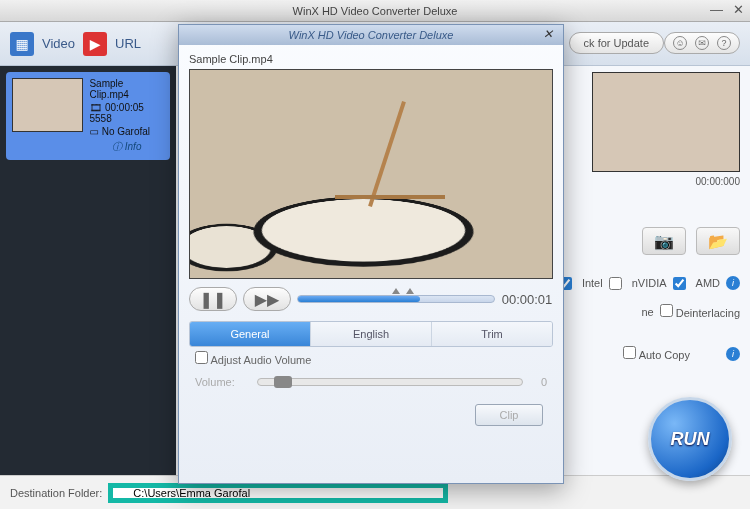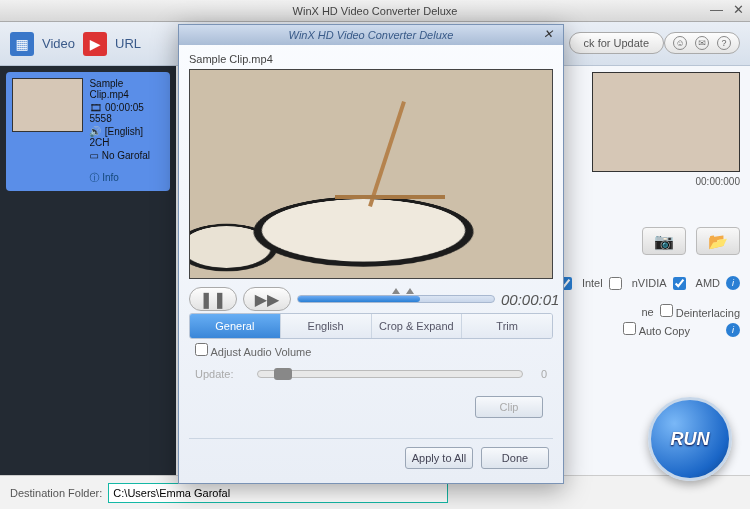--- a/index.html
+++ b/index.html
@@ -14,61 +14,61 @@
 .toolbar .vicon { width:24px; height:24px; background:#3a77c9; border-radius:3px; display:flex; align-items:center; justify-content:center; color:#fff; font-size:14px; }
 .updatebtn { position:absolute; right:86px; top:10px; height:22px; border:1px solid #aaa; border-radius:11px; padding:0 14px; font-size:11px; background:linear-gradient(#fdfdfd,#e5e5e5); color:#555; display:flex; align-items:center; }
 .iconbtns { position:absolute; right:10px; top:10px; height:22px; border:1px solid #aaa; border-radius:11px; background:linear-gradient(#fdfdfd,#e5e5e5); display:flex; align-items:center; padding:0 8px; gap:8px; }
 .iconbtns span { width:14px; height:14px; border:1px solid #888; border-radius:50%; font-size:9px; display:flex; align-items:center; justify-content:center; color:#666; }
 
 .body { display:flex; height:calc(509px - 22px - 44px - 34px); }
 .sidebar { width:176px; background:#232a33; padding:6px; }
 .clip-card { background:#5a8ee8; border-radius:4px; padding:6px; display:flex; gap:6px; font-size:10px; color:#111; }
 .clip-card .thumb { width:76px; height:54px; background:#d6c7b6; border:1px solid #333; }
 .clip-card .meta { display:flex; flex-direction:column; gap:2px; }
-.clip-card .info { font-size:10px; color:#14487a; margin-top:8px; text-align:left; }
+.clip-card .info { font-size:10px; color:#14487a; margin-top:1px; text-align:center;font-style:italic; }
 
 .rightpane { flex:1; position:relative; background:#f5f7fb; }
 .preview-panel { position:absolute; right:10px; top:6px; width:148px; }
 .prevthumb { width:148px; height:100px; border:1px solid #333; background:#d6c7b6; }
 .prevtime { text-align:right; font-size:10px; color:#555; margin-top:4px; }
 .prevbtns { display:flex; gap:10px; margin-top:40px; justify-content:flex-end; }
 .prevbtns .pbtn { width:44px; height:28px; border:1px solid #bbb; border-radius:4px; background:linear-gradient(#f8f8f8,#ddd); display:flex; align-items:center; justify-content:center; color:#777; }
 
 .hwrow { position:absolute; right:10px; top:210px; font-size:11px; display:flex; align-items:center; gap:6px; color:#555; }
 .hwrow label { display:flex; align-items:center; gap:10px; }
 .optrow { position:absolute; right:10px; font-size:11px; display:flex; align-items:center; gap:6px; color:#555; }
-.opt1 { top:238px; } .opt2 { top:256px; }
+.opt1 { top:238px; } .opt2 { top:280px; }
 .infoicon { width:14px; height:14px; border-radius:50%; background:#2a7fd4; color:#fff; font-size:9px; display:flex; align-items:center; justify-content:center; font-style:italic; }
 
 .runbtn { position:absolute; right:18px; bottom:-6px; width:84px; height:84px; border-radius:50%; background:radial-gradient(circle at 30% 30%, #7ab8f7, #1a66c7 70%, #0a3d80); border:3px solid #c7d7e9; display:flex; align-items:center; justify-content:center; color:#fff; font-weight:bold; font-size:18px; font-style:italic; text-shadow:0 1px 2px #003; box-shadow:0 4px 10px rgba(0,0,0,.3); }
 
 .footer { height:34px; border-top:1px solid #ccc; display:flex; align-items:center; padding:0 10px; gap:6px; font-size:11px; color:#555; background:#f2f2f2; }
-.footer input { flex:0 0 340px; height:20px; border:1px solid #14b8a6; padding:0 4px; font-size:11px; }
+.footer input { flex:0 0 340px; height:20px; border:5px solid #14b8a6; padding:0 20px; font-size:11px; }
 
 
 .modal { position:absolute; left:178px; top:24px; width:386px; height:460px; background:linear-gradient(#fafcff,#e9eef6); border:1px solid #7a93b5; box-shadow:0 6px 24px rgba(0,0,0,.35); display:flex; flex-direction:column; }
 .modal-titlebar { height:20px; background:linear-gradient(#cfdcee,#a9bcd6); display:flex; align-items:center; justify-content:center; font-size:11px; font-style:italic; color:#385a88; position:relative; }
 .modal-titlebar .close { position:absolute; right:6px; top:2px; width:14px; height:14px; font-size:12px; cursor:pointer; color:#333; }
 .modal-body { padding:8px 10px; flex:1; display:flex; flex-direction:column; }
 .filename { font-size:11px; color:#444; margin-bottom:4px; }
 .videoframe { width:100%; height:210px; border:1px solid #444; background:#cdbfa9; position:relative; overflow:hidden; }
 .crepe { position:absolute; left:18%; top:40%; width:60%; height:70%; background:#efe9dd; border-radius:50%; border:8px solid #1c1c1c; transform:perspective(400px) rotateX(62deg); }
 .crepe2 { position:absolute; left:-4%; top:60%; width:28%; height:48%; background:#e9e2d4; border-radius:50%; border:6px solid #1c1c1c; transform:perspective(400px) rotateX(62deg); }
 .stick { position:absolute; left:54%; top:14%; width:4px; height:110px; background:#b5834e; transform:rotate(18deg); }
 .stick2 { position:absolute; left:40%; top:60%; width:110px; height:4px; background:#a77844; }
 
 .playbar { display:flex; align-items:center; gap:6px; margin-top:8px; }
 .pill { width:48px; height:24px; border:1px solid #aaa; border-radius:12px; background:linear-gradient(#fdfdfd,#e2e2e2); display:flex; align-items:center; justify-content:center; gap:4px; color:#666; }
 .track { flex:1; height:8px; border:1px solid #a8b8d0; border-radius:4px; background:linear-gradient(#dbe5f3,#c8d6ea); position:relative; }
 .track .prog { position:absolute; left:0; top:0; height:100%; width:62%; background:linear-gradient(#6aa9f2,#2a7fd4); border-radius:3px; }
 .track .hdls { position:absolute; left:48%; top:-8px; width:22px; height:8px; display:flex; justify-content:space-between; }
 .track .hdls span { width:0; height:0; border-left:4px solid transparent; border-right:4px solid transparent; border-bottom:6px solid #888; }
-.timelbl { font-size:15px; color:#555; width:52px; text-align:left;font-style:italic; }
-
-.tabs { display:flex; margin-top:2px; border:1px solid #b9c5d6; border-radius:3px; overflow:hidden; }
+.timelbl { font-size:13px; color:#555; width:52px; text-align:center; }
+
+.tabs { display:flex; margin-top:10px; border:1px solid #b9c5d6; border-radius:3px; overflow:hidden; }
 .tabs .tab { flex:1; text-align:center; font-size:11px; padding:6px 0; background:linear-gradient(#f4f7fb,#e4eaf3); color:#556; cursor:pointer; border-right:1px solid #cbd5e2; }
 .tabs .tab:last-child{border-right:none;}
 .tabs .tab.active { background:linear-gradient(#67aef4,#3a86d8); color:#fff; }
 
 .opts { padding:4px 6px; font-size:11px; color:#666; }
 .opts .row { display:flex; align-items:center; gap:8px; margin-bottom:10px; }
 .vslider { flex:1; height:8px; border:1px solid #bbb; border-radius:4px; background:#e8e8e8; position:relative; }
 .vslider .knob { position:absolute; left:6%; top:-3px; width:18px; height:12px; background:#888; border-radius:3px; }
 
 .btnrow { display:flex; gap:8px; justify-content:flex-end; padding:6px 4px; }
@@ -103,21 +103,20 @@
   </div>
 </div>
 
 <div class="body">
   <div class="sidebar">
     <div class="clip-card">
       <div class="thumb"></div>
       <div class="meta">
         <div>Sample Clip.mp4</div>
         <div>🎞 <span>00:00:05  5558</span></div>
-        <div>🔊 <span>[English] 2CH</span></div>
         <div>▭ <span>No Garofal</span></div>
         <div class="info">ⓘ <span>Info</span></div>
       </div>
     </div>
   </div>
 
   <div class="rightpane">
     <div class="preview-panel">
       <div class="prevthumb"></div>
       <div class="prevtime">00:00:000</div>
@@ -187,39 +186,34 @@
             <span></span>
           </div>
         <div class="prog"></div>
       </div>
       <span class="timelbl">00:00:01</span>
     </div>
 
     <div class="tabs">
       <div class="tab active">General</div>
       <div class="tab">English</div>
-      <div class="tab">Crop &amp; Expand</div>
       <div class="tab">Trim</div>
     </div>
 
     <div class="opts">
       <div class="row">
         <label><input type="checkbox" style=""> <span>Adjust Audio Volume</span></label>
       </div>
       <div class="row" style="color:#aaa;">
-        <span style="width:54px">Update:</span>
+        <span style="width:54px">Volume:</span>
         <div class="vslider">
             <div class="knob"></div>
           </div>
         <span style="width:16px;text-align:right">0</span>
       </div>
       <div class="btnrow">
         <div class="btn dis">Clip</div>
       </div>
     </div>
 
     <div style="flex:1"></div>
-    <div class="btnrow" style="border-top:1px solid #cbd5e2; padding-top:8px;">
-      <div class="btn">Apply to All</div>
-      <div class="btn">Done</div>
-    </div>
   </div>
 </div>
 
 </body></html>

